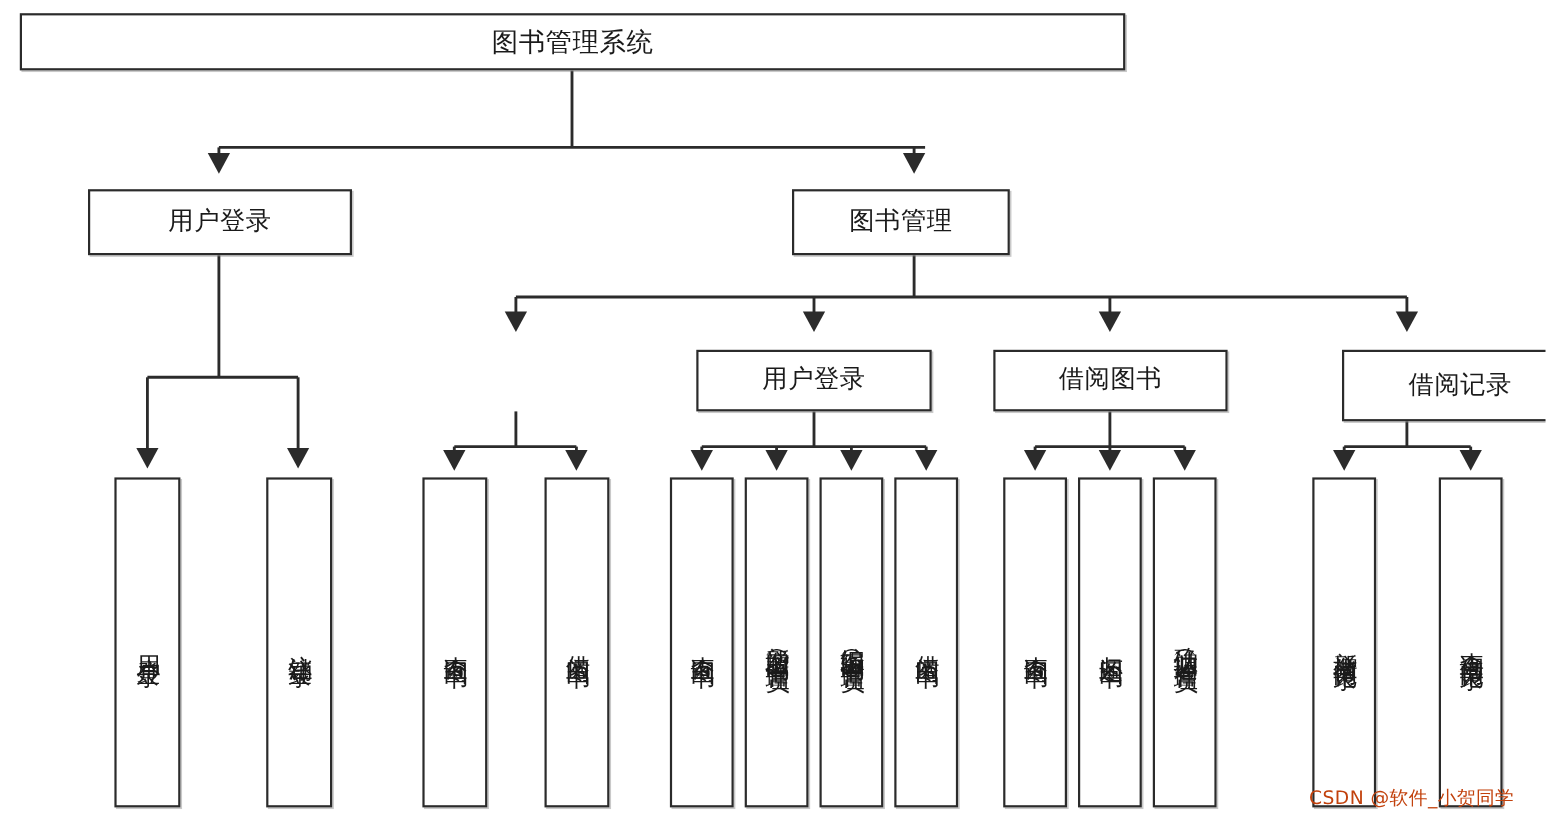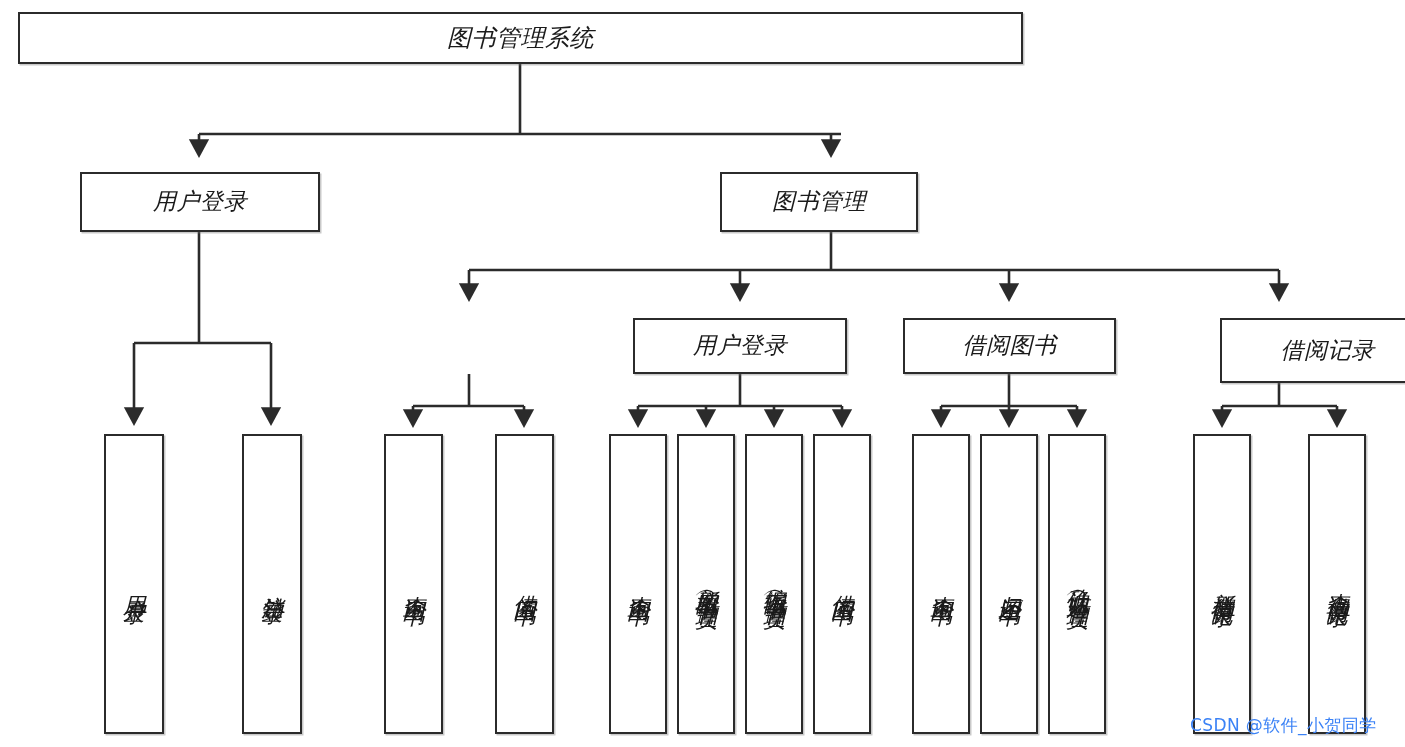--- a/index.html
+++ b/index.html
@@ -32,21 +32,20 @@
     position: absolute;
     box-sizing: border-box;
     background: #ffffff;
     border: 2px solid #2b2b2b;
     box-shadow: 1.5px 1.5px 0 rgba(120,120,120,0.40);
     display: flex;
     align-items: center;
     justify-content: center;
     color: #1a1a1a;
     z-index: 2;
-    font-style: italic;
   }
   .node .node-label {
     display: block;
     text-align: center;
     line-height: 1.18;
     white-space: nowrap;
   }
   .node.horizontal .node-label {
     font-size: 23px;
     letter-spacing: 0.5px;
@@ -64,21 +63,21 @@
     font-size: 22px;
     letter-spacing: 3px;
     line-height: 1;
     white-space: nowrap;
   }
   #watermark {
     position: absolute;
     left: 1190px;
     top: 714px;
     font-size: 17px;
-    color: #3b82f6;
+    color: #c2410c;
     letter-spacing: 0.4px;
     white-space: nowrap;
     z-index: 5;
     font-family: "DejaVu Sans", "Liberation Sans", sans-serif;
   }
 </style>
 </head>
 <body>
 
 <div id="diagram-root">

